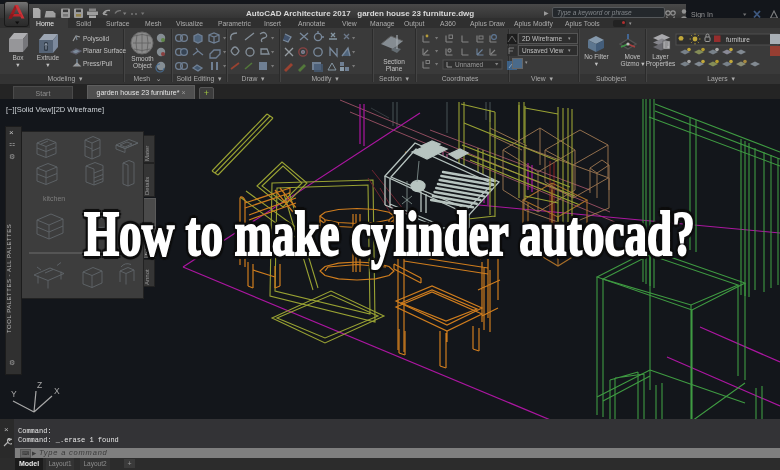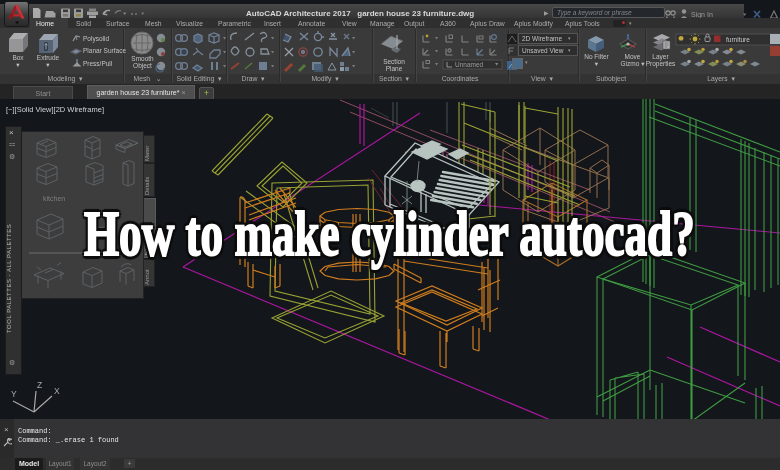--- a/index.html
+++ b/index.html
@@ -1,18 +1,18 @@
 <!DOCTYPE html>
 <html><head><meta charset="utf-8">
 <style>
   html,body{margin:0;padding:0;background:#000;}
   #app{position:relative;width:780px;height:470px;overflow:hidden;
        font-family:"Liberation Sans",sans-serif;background:#13161b;-webkit-font-smoothing:antialiased;}
   .abs{position:absolute;}
-  #titlebar{left:0;top:4px;width:744px;height:18px;
+  #titlebar{left:0;top:4px;width:686px;height:18px;
     background:linear-gradient(#484848,#2f2f2f);}
   #logo{left:4px;top:1px;width:23px;height:24px;border-radius:3px;
     background:linear-gradient(#757575,#3a3a3a 55%,#2a2a2a);border:1px solid #191919;z-index:30;}
   #tabrow{left:0;top:18px;width:780px;height:10px;background:#2f2f2f;}
   .rtab{top:0;height:10px;font-size:6.8px;line-height:11px;color:#acacac;white-space:nowrap;}
   #ribbon{left:0;top:28px;width:780px;height:56px;background:#3a3a3a;}
   .plabel{top:47px;height:9px;font-size:6.8px;line-height:8px;color:#aaaaaa;text-align:center;white-space:nowrap;}
   .psep{top:1px;width:1px;height:53px;background:#2b2b2b;border-right:1px solid #444;}
   .rtxt{font-size:6.5px;color:#c2c2c2;line-height:6.5px;white-space:nowrap;}
   #filetabs{left:0;top:84px;width:780px;height:15px;background:#242424;}
@@ -537,20 +537,25 @@
   </div>
   <div id="cmd" class="abs">
     <div class="abs" style="left:0;top:0;width:14px;height:39px;background:#2a2a2a;">
       <div class="abs" style="left:4px;top:7px;color:#b5b5b5;font-size:8px;line-height:8px;">×</div>
       <svg class="abs" style="left:3px;top:19px" width="9" height="9" viewBox="0 0 9 9">
           <path d="M1 8 L5 4 M5 4 a2.5 2.5 0 1 0 3 -3 l-1.5 1.5 l-1 -1 L7 0 a2.5 2.5 0 0 0 -2 4z" stroke="#b5b5b5" stroke-width="1.1" fill="none"></path>
         </svg>
     </div>
     <div class="abs" style="left:18px;top:8px;font-family:'Liberation Mono',monospace;font-size:7px;line-height:9px;color:#e6e6e6;white-space:pre;">Command:
 Command: _.erase 1 found</div>
+    <div class="abs" style="left:15px;top:29px;width:765px;height:9.5px;background:#7f7f7f;">
+      <div class="abs" style="left:5px;top:1px;width:9px;height:7px;background:#6a6a6a;border:1px solid #595959;color:#2e2e2e;font-size:5px;line-height:7px;text-align:center;">⌨</div>
+      <div class="abs" style="left:17px;top:1.5px;color:#3c3c3c;font-size:5.5px;">▶</div>
+      <div class="abs" style="left:24px;top:0px;color:#3a3a3a;font-size:7.5px;font-style:italic;line-height:9.5px;letter-spacing:.8px;">Type a command</div>
+    </div>
   </div>
   <div id="status" class="abs">
     <div class="abs" style="left:15px;top:0;width:28px;height:12px;background:#1b1b1b;color:#e8e8e8;font-size:7px;font-weight:bold;line-height:12px;text-align:center;">Model</div>
     <div class="abs" style="left:46px;top:0;width:28px;height:12px;background:#333;color:#8e8e8e;font-size:6.5px;line-height:12px;text-align:center;">Layout1</div>
     <div class="abs" style="left:80px;top:0;width:30px;height:12px;background:#333;color:#8e8e8e;font-size:6.5px;line-height:12px;text-align:center;">Layout2</div>
     <div class="abs" style="left:124px;top:1px;width:11px;height:9px;background:#3a3a3a;color:#9a9a9a;font-size:7px;line-height:9px;text-align:center;">+</div>
   </div>
   <div id="logo" class="abs">
     <svg width="23" height="24" viewBox="0 0 23 24">
       <path d="M3.5 16.5 L10 3 L13 3 L6.8 16.5 Z" fill="#9c1c20"></path>

